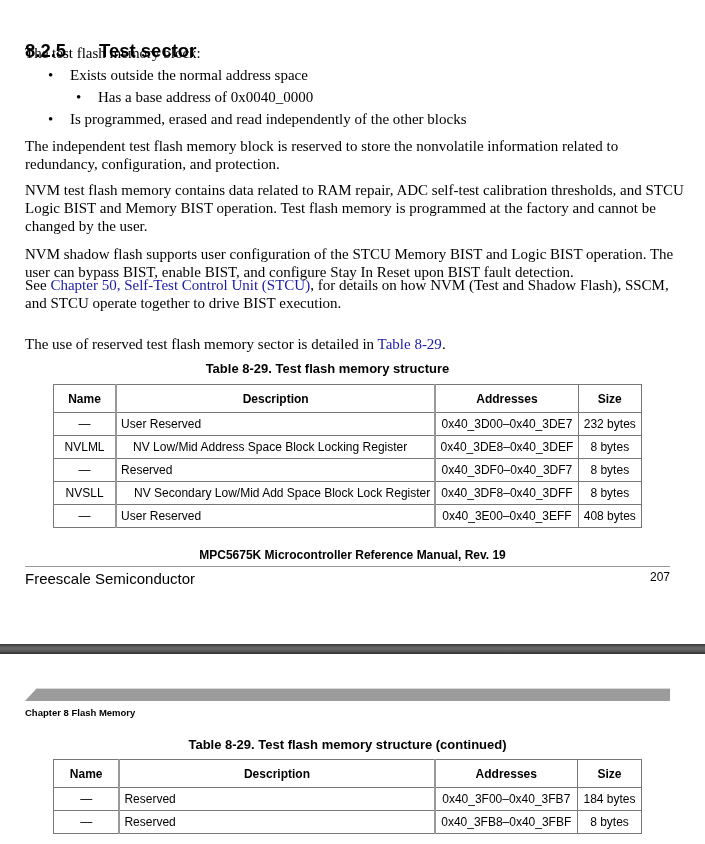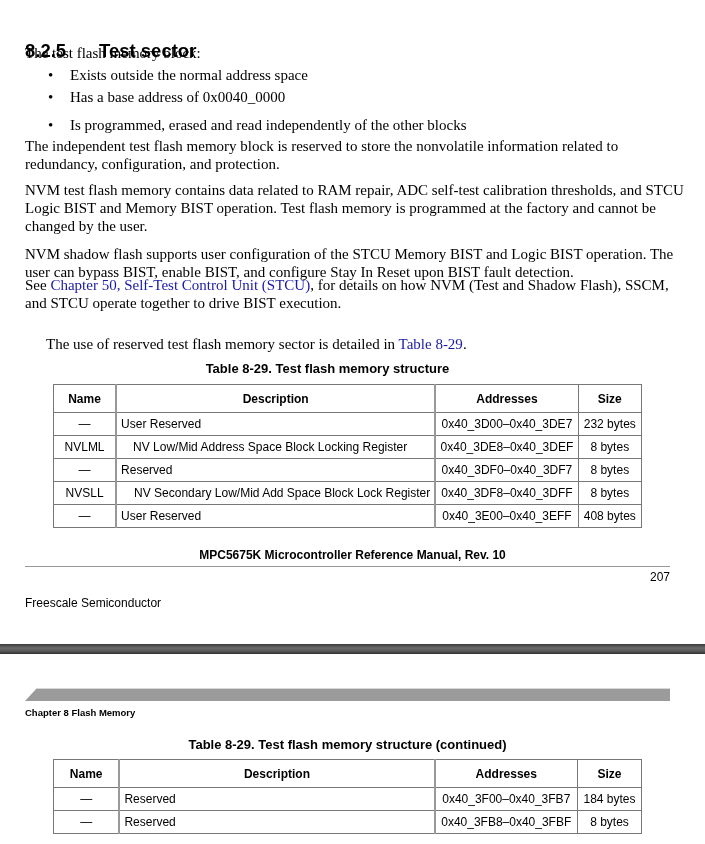--- a/index.html
+++ b/index.html
@@ -41,21 +41,21 @@
     table.mem th { font-weight: bold; height: 27px; text-align: center; }
     table.mem td.c { text-align: center; }
     table.mem td.l { text-align: left; }
     table.mem .sep-left { border-left: 2px solid #999; }
 
     .footer-title {
       left: 0; width: 705px; top: 548px; text-align: center;
       font-family: "Liberation Sans", sans-serif; font-weight: bold; font-size: 12px;
     }
     .footer-rule { left: 25px; top: 566px; width: 645px; height: 1px; background: #999; }
-    .footer-left { left: 25px; top: 596px; font-family: "Liberation Sans", sans-serif; font-size: 12px; }
+    .footer-left { left: 25px; top: 570px; font-family: "Liberation Sans", sans-serif; font-size: 15px; }
     .footer-right { right: 35px; top: 570px; font-family: "Liberation Sans", sans-serif; font-size: 12px; }
 
     .page-break {
       left: 0; top: 644px; width: 705px; height: 10px;
       background: linear-gradient(#3a3a3a, #6a6a6a 40%, #5a5a5a 70%, #2e2e2e);
     }
     .chapter-bar {
       left: 25px; top: 688px; width: 645px; height: 12px; background: #9b9b9b;
       clip-path: polygon(12px 0, 100% 0, 100% 100%, 0 100%);
       border-top: 1px solid #d8d8d8;
@@ -70,36 +70,36 @@
 
 <div class="abs heading">
   <span class="num">8.2.5</span><span>Test sector</span>
 </div>
 
 <div class="abs para" style="top:44px;">The test flash memory block:</div>
 
 <div class="abs bullet" style="top:66px;">
   <span class="dot">•</span><span>Exists outside the normal address space</span>
 </div>
-<div class="abs bullet" style="top:88px;">
+<div class="abs bullet" style="top:88px;margin-left:28px;">
   <span class="dot">•</span><span>Has a base address of 0x0040_0000</span>
 </div>
-<div class="abs bullet" style="top:116px;">
+<div class="abs bullet" style="top:110px;">
   <span class="dot">•</span><span>Is programmed, erased and read independently of the other blocks</span>
 </div>
 
 <div class="abs para" style="top:137px;">The independent test flash memory block is reserved to store the nonvolatile information related to redundancy, configuration, and protection.</div>
 <div class="abs para" style="top:181px;">NVM test flash memory contains data related to RAM repair, ADC self-test calibration thresholds, and STCU Logic BIST and Memory BIST operation.  Test flash memory is programmed at the factory and cannot be changed by the user.</div>
 <div class="abs para" style="top:245px;">NVM shadow flash supports user configuration of the STCU Memory BIST and Logic BIST operation. The user can bypass BIST, enable BIST, and configure Stay In Reset upon BIST fault detection.</div>
 
 <div class="abs para" style="top:276px;">
   <span>See </span><span class="link">Chapter 50, Self-Test Control Unit (STCU)</span><span>, for details on how NVM (Test and Shadow Flash), SSCM, and STCU operate together to drive BIST execution.</span>
 </div>
 
-<div class="abs para" style="top:335px;margin-left:21px;">
+<div class="abs para" style="top:335px;">
   <span>The use of reserved test flash memory sector is detailed in </span><span class="link">Table 8-29</span><span>.</span>
 </div>
 
 <div class="abs caption" style="left:0; width:655px; top:361px;">Table 8-29. Test flash memory structure</div>
 
 <table class="mem" style="left:53px; top:384px; width:589px;">
   <colgroup>
     <col style="width:66px">
       <col style="width:316px">
       <col style="width:143px">
@@ -138,21 +138,21 @@
   </tr>
   <tr>
     <td class="c">—</td>
     <td class="l sep-left">User Reserved</td>
     <td class="c sep-left">0x40_3E00–0x40_3EFF</td>
     <td class="c">408 bytes</td>
   </tr>
 </tbody>
   </table>
 
-<div class="abs footer-title">MPC5675K Microcontroller Reference Manual, Rev. 10</div>
+<div class="abs footer-title">MPC5675K Microcontroller Reference Manual, Rev. 19</div>
 <div class="abs footer-rule"></div>
 <div class="abs footer-left">Freescale Semiconductor</div>
 <div class="abs footer-right">207</div>
 
 <div class="abs page-break"></div>
 
 <div class="abs chapter-bar"></div>
 <div class="abs chapter-label">Chapter 8 Flash Memory</div>
 
 <div class="abs caption" style="left:0; width:695px; top:737px;">Table 8-29. Test flash memory structure (continued)</div>

